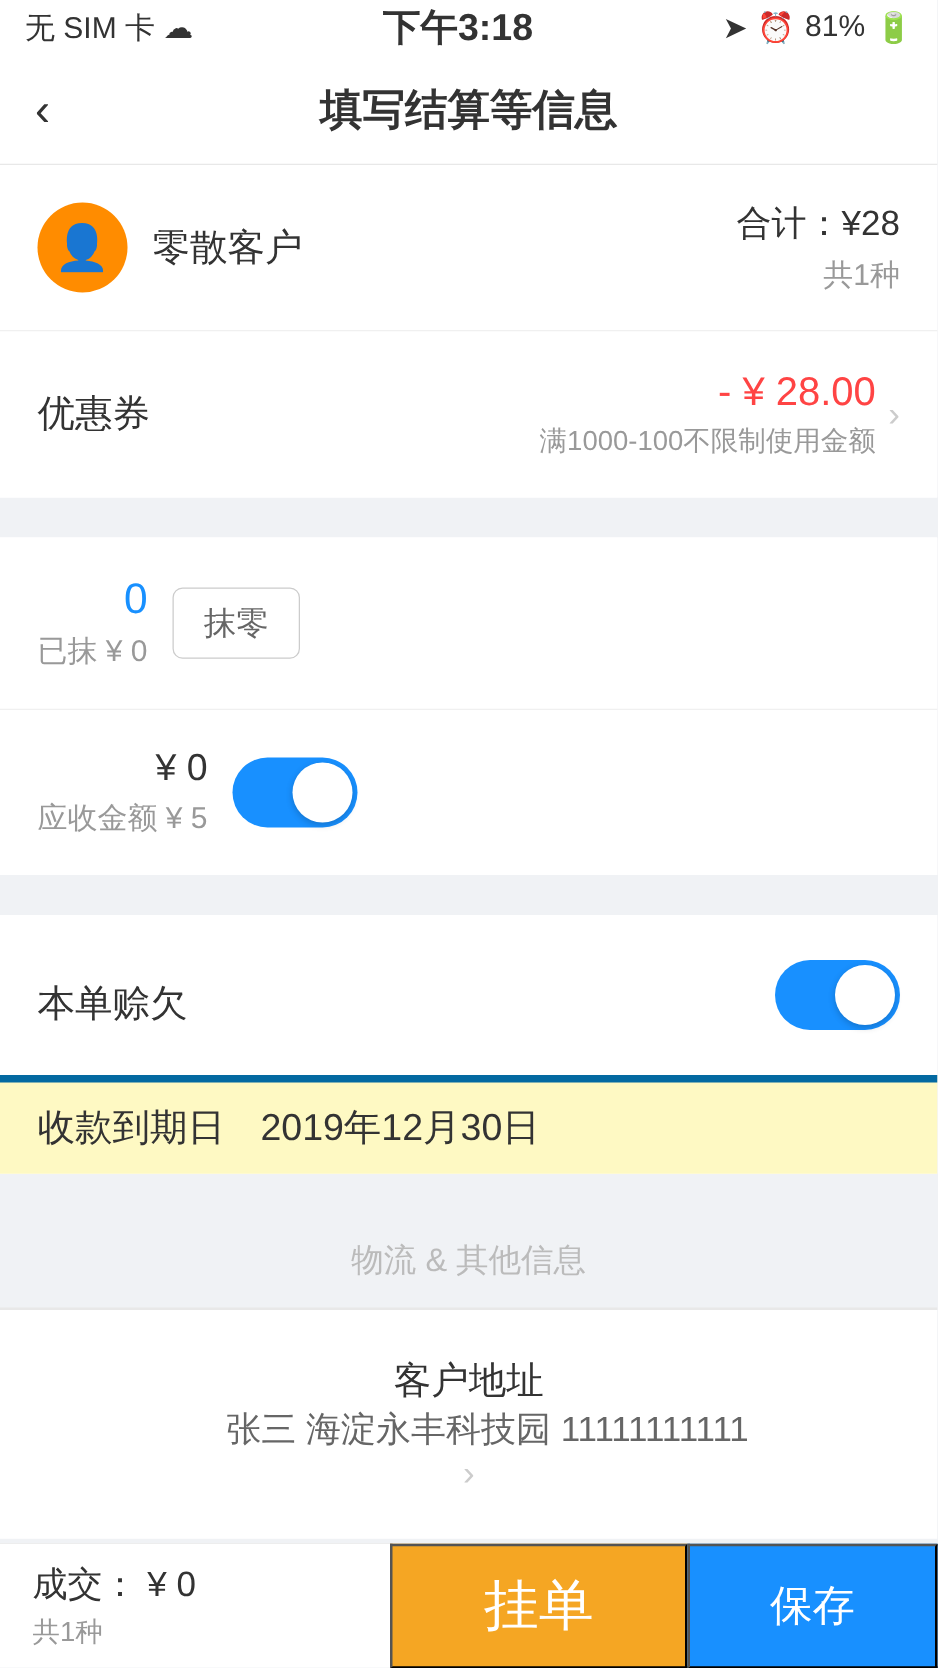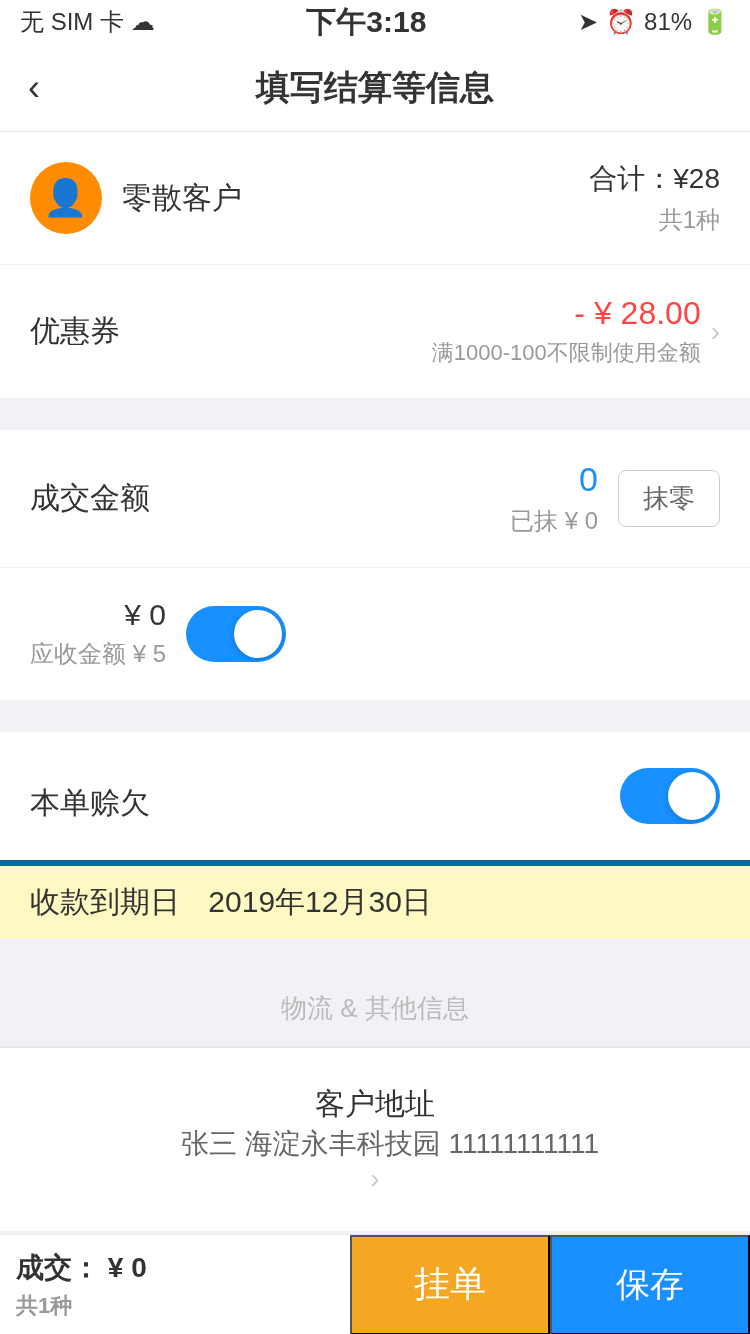--- a/index.html
+++ b/index.html
@@ -302,40 +302,39 @@
       left: 0;
       width: 750px;
       height: 100px;
       display: flex;
       align-items: center;
       background: #fff;
       border-top: 1px solid #e8e8e8;
     }
     .bottom-summary {
       flex: 1;
-      padding: 0 16px;
-      font-weight: bold;
+      padding: 0 26px;
     }
     .bottom-deal {
       font-size: 28px;
       color: #333;
     }
     .bottom-count {
       font-size: 22px;
       color: #999;
       margin-top: 4px;
     }
     .btn-pending {
-      width: 200px;
+      width: 238px;
       height: 100px;
       background: #f5a623;
       display: flex;
       align-items: center;
       justify-content: center;
-      font-size: 36px;
+      font-size: 44px;
       color: #fff;
       font-weight: 500;
       cursor: pointer;
     }
     .btn-save {
       width: 200px;
       height: 100px;
       background: #1890ff;
       display: flex;
       align-items: center;
@@ -393,21 +392,20 @@
       </div>
       <span class="chevron-right">›</span>
     </div>
   </div>
 </div>
 
 <div class="divider"></div>
 
 <div class="section">
   <div class="form-row">
-    <span class="form-label">成交金额</span>
     <div class="form-right">
       <div class="form-right-col">
         <input class="amount-input" type="text" value="0" style="">
         <div class="amount-sub">已抹  ¥ 0</div>
       </div>
       <button class="round-zero-btn">抹零</button>
     </div>
   </div>
 
   <div class="charge-row">

